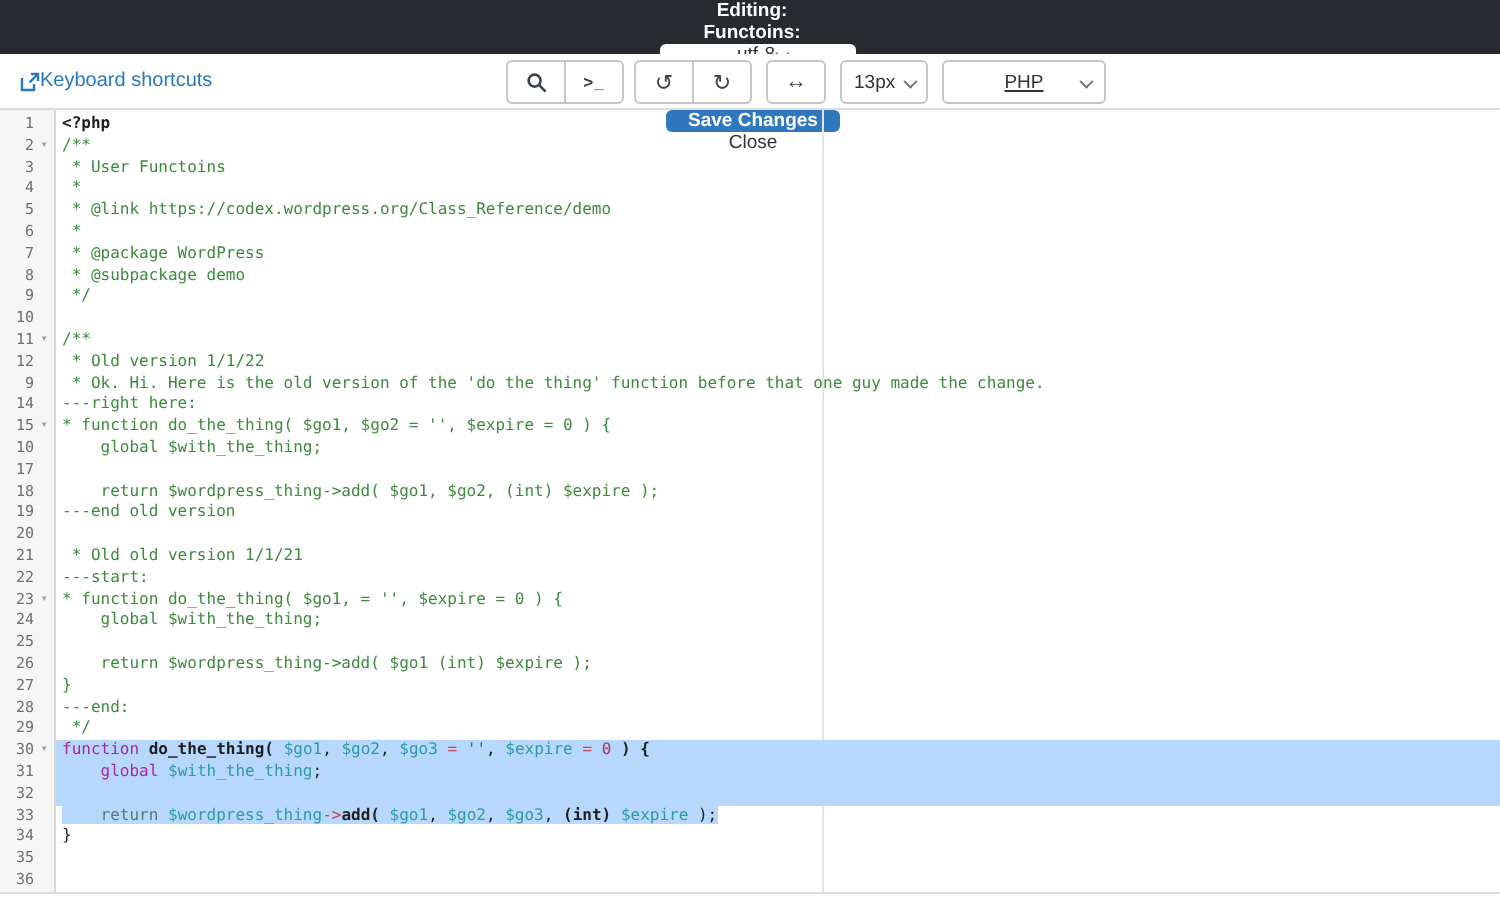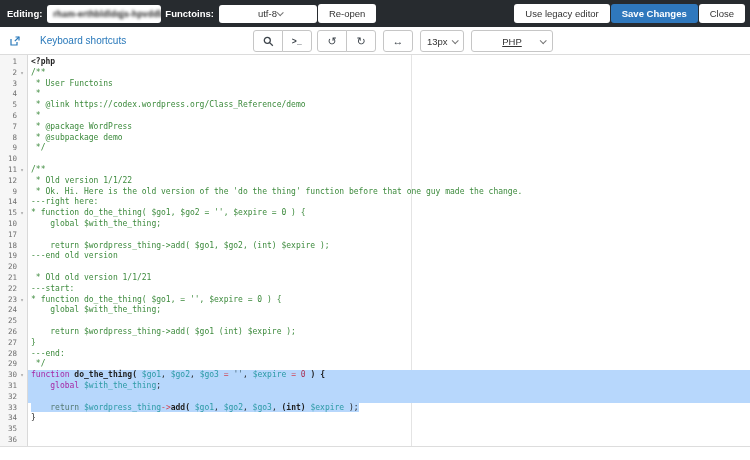--- a/index.html
+++ b/index.html
@@ -1,31 +1,31 @@
 <!DOCTYPE html>
 <html><head>
 <meta charset="utf-8">
 <style>
   * { margin:0; padding:0; box-sizing:border-box; }
   body { width:750px; height:460px; background:#fff; font-family:"Liberation Sans", sans-serif; overflow:hidden; }
 
   
-  .topbar { height:27px; background:#272b2f; display:flex; align-items:center; padding:0 5px 0 7px; }
+  .topbar { height:27px; background:#272b2f; display:flex; align-items:center; padding:0 5px 0 7px;flex-direction:column; }
   .tb-label { color:#fff; font-weight:bold; font-size:9.5px; white-space:nowrap; }
   .file-input { width:114px; height:18px; background:#fff; border-radius:3px; margin:0 4px 0 5px; display:flex; align-items:center; overflow:hidden; padding:0 6px; }
   .blurred { filter:blur(1.4px); font-size:8.5px; font-weight:bold; color:#222; white-space:nowrap; letter-spacing:.2px; }
   .enc-select { width:98px; height:18px; background:#fff; border-radius:3px; margin-left:5px; display:flex; align-items:center; justify-content:center; padding:0 8px 0 12px; font-size:9.5px; color:#333; }
   .chev { width:5px; height:5px; border-right:1.4px solid #777; border-bottom:1.4px solid #777; transform:rotate(45deg) translateY(-1px); flex:none; }
   .tb-btn { background:#fff; border:none; border-radius:3px; height:19px; display:flex; align-items:center; padding:0 11px; font-size:9.5px; color:#333; margin-left:1px; white-space:nowrap; font-family:inherit; }
   .save-btn { background:#2f78bd; color:#fff; font-weight:bold; }
   .spacer { flex:1; }
 
   
   .toolbar { height:28px; border-bottom:1px solid #dcdcdc; background:#fff; position:relative; display:flex; align-items:center; }
-  .ks-link { color:#2878ba; font-size:10px; margin-left:10px; display:flex; align-items:flex-end; gap:20px; text-decoration:none; cursor:pointer; }
+  .ks-link { color:#2878ba; font-size:10px; margin-left:10px; display:flex; align-items:flex-end; gap:0; text-decoration:none; cursor:pointer; }
   .icon-group { position:absolute; left:253px; top:3px; display:flex; align-items:center; }
   .pair { display:flex; }
   .ibtn { width:30px; height:22px; border:1px solid #c6c6c6; background:#fff; display:flex; align-items:center; justify-content:center; font-size:11px; color:#3c434a; font-family:inherit; }
   .pair .ibtn:first-child { border-radius:3px 0 0 3px; }
   .pair .ibtn:last-child { border-radius:0 3px 3px 0; margin-left:-1px; }
   .single { border-radius:3px; }
   .gap4 { width:5px; } .gap7 { width:7px; }
   .term { font-size:8.5px; font-weight:bold; letter-spacing:.5px; }
   .tsel { height:22px; border:1px solid #c6c6c6; border-radius:3px; background:#fff; display:flex; align-items:center; font-size:9.5px; color:#333; position:relative; }
   .tsel.size { width:44px; padding:0 6px; justify-content:space-between; }

